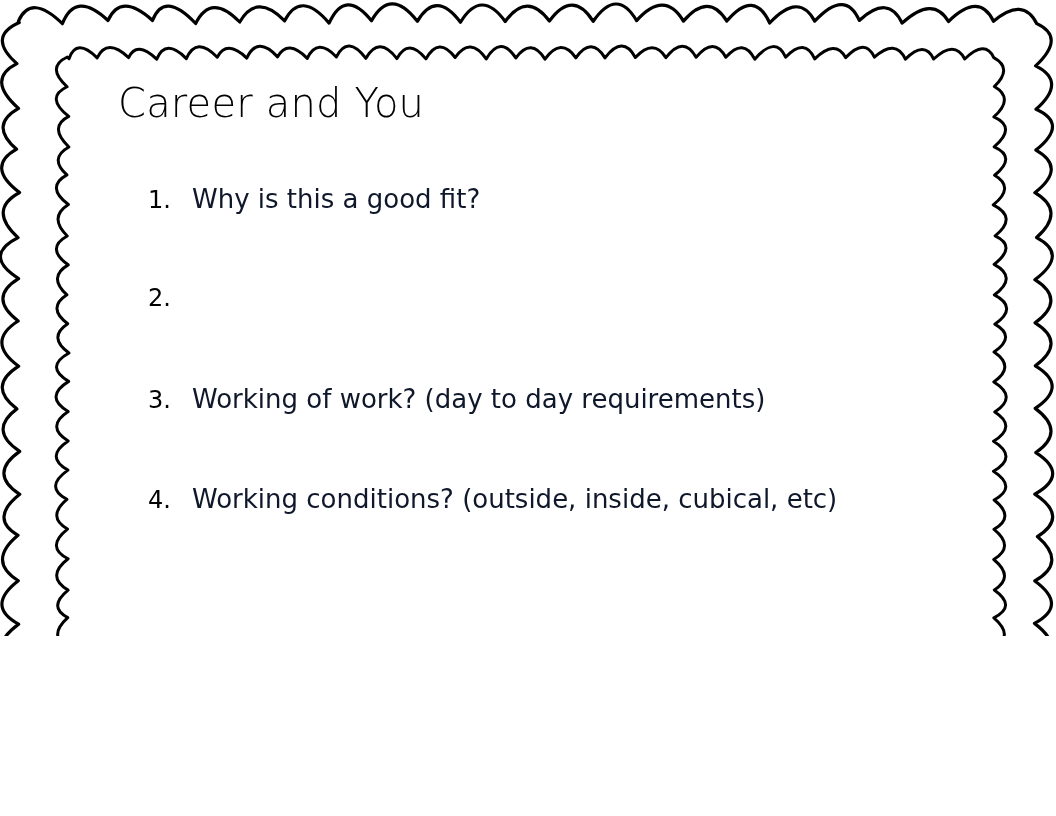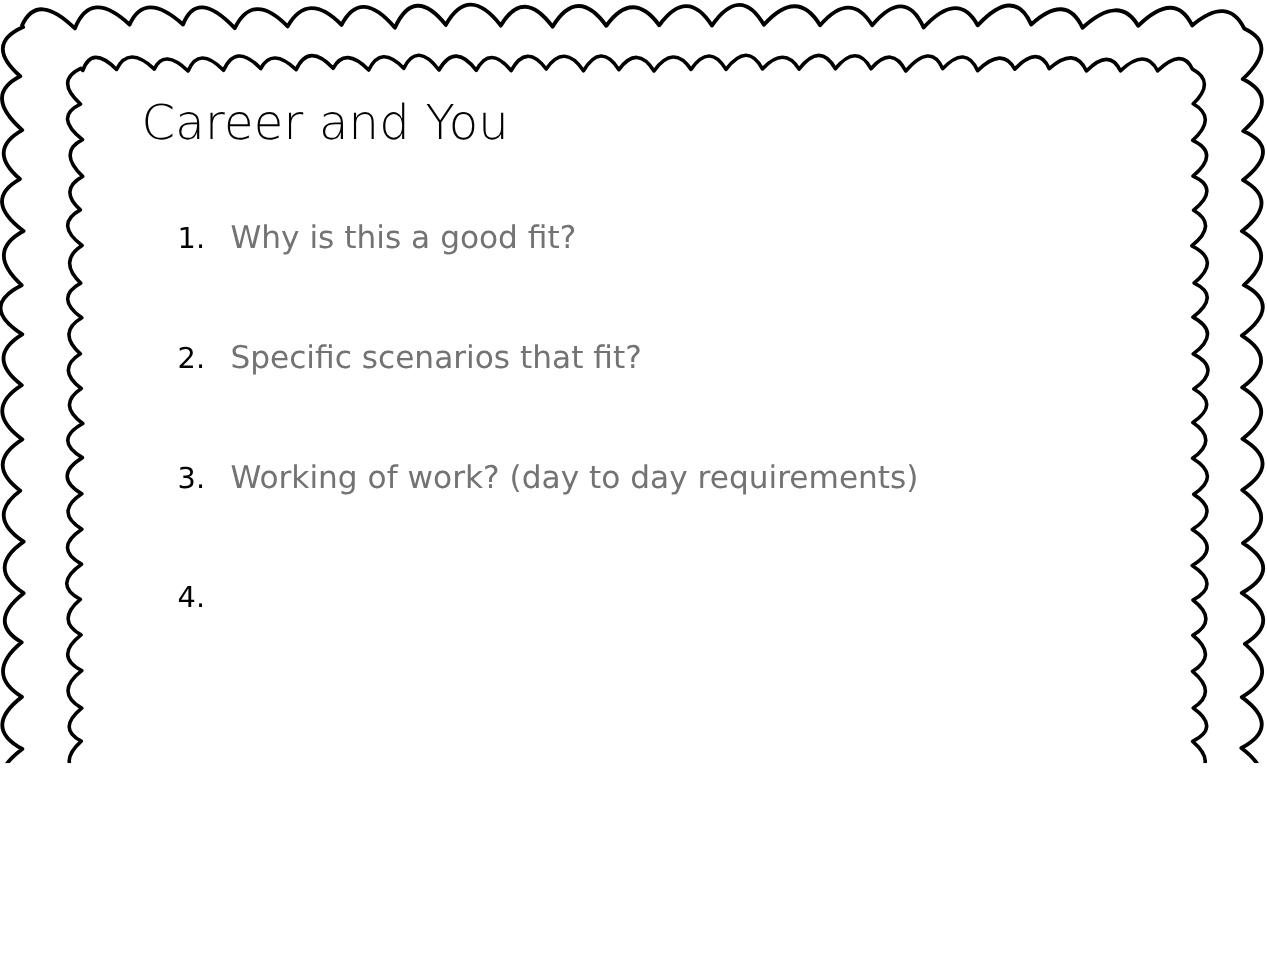--- a/index.html
+++ b/index.html
@@ -54,21 +54,21 @@
     font-family: "DejaVu Sans", sans-serif;
     font-size: 24px;
     font-weight: 400;
     color: #000000;
     line-height: 1;
   }
   .bullet-text {
     font-family: "DejaVu Sans", sans-serif;
     font-size: 26px;
     font-weight: 400;
-    color: #737373;
+    color: #0f172a;
     line-height: 1;
     white-space: nowrap;
   }
   #copyright {
     position: absolute;
     left: 812px;
     top: 751px;
     font-family: "DejaVu Sans", sans-serif;
     font-size: 14px;
     font-weight: 400;
@@ -89,26 +89,26 @@
 
   <div id="slide-title">Career and You</div>
 
   <ul id="bullet-list">
     <li class="bullet-row">
       <span class="bullet-num">1.</span>
       <span class="bullet-text">Why is this a good fit?</span>
     </li>
     <li class="bullet-row">
       <span class="bullet-num">2.</span>
-      <span class="bullet-text">Specific scenarios that fit?</span>
     </li>
     <li class="bullet-row">
       <span class="bullet-num">3.</span>
       <span class="bullet-text">Working of work? (day to day requirements)</span>
     </li>
     <li class="bullet-row">
       <span class="bullet-num">4.</span>
+      <span class="bullet-text">Working conditions? (outside, inside, cubical, etc)</span>
     </li>
   </ul>
 
   <div id="copyright" style="color: rgb(176, 176, 176);">© Grasshopper Mathematics 2020 ©</div>
 
 </div>
 
 </body></html>

